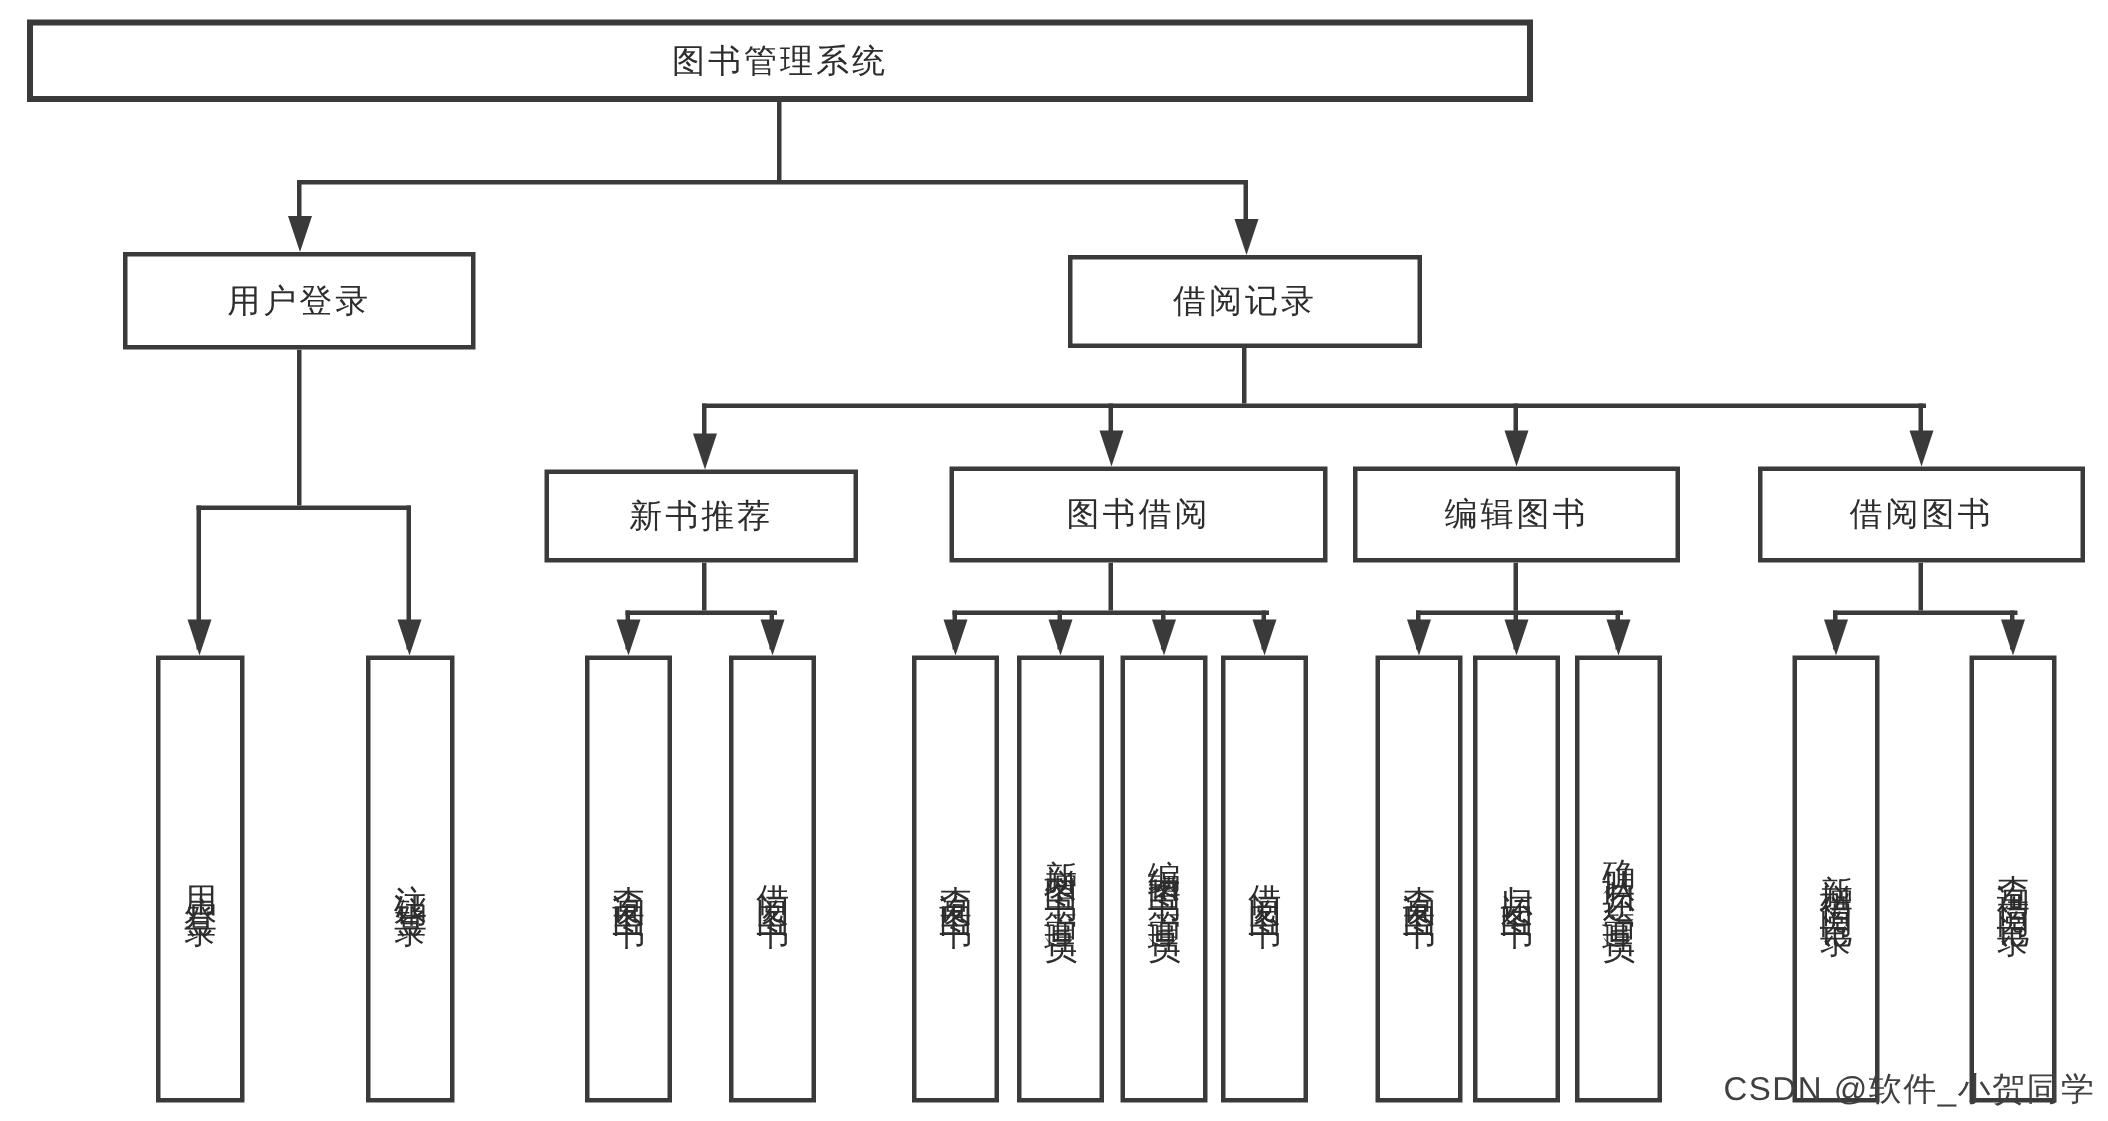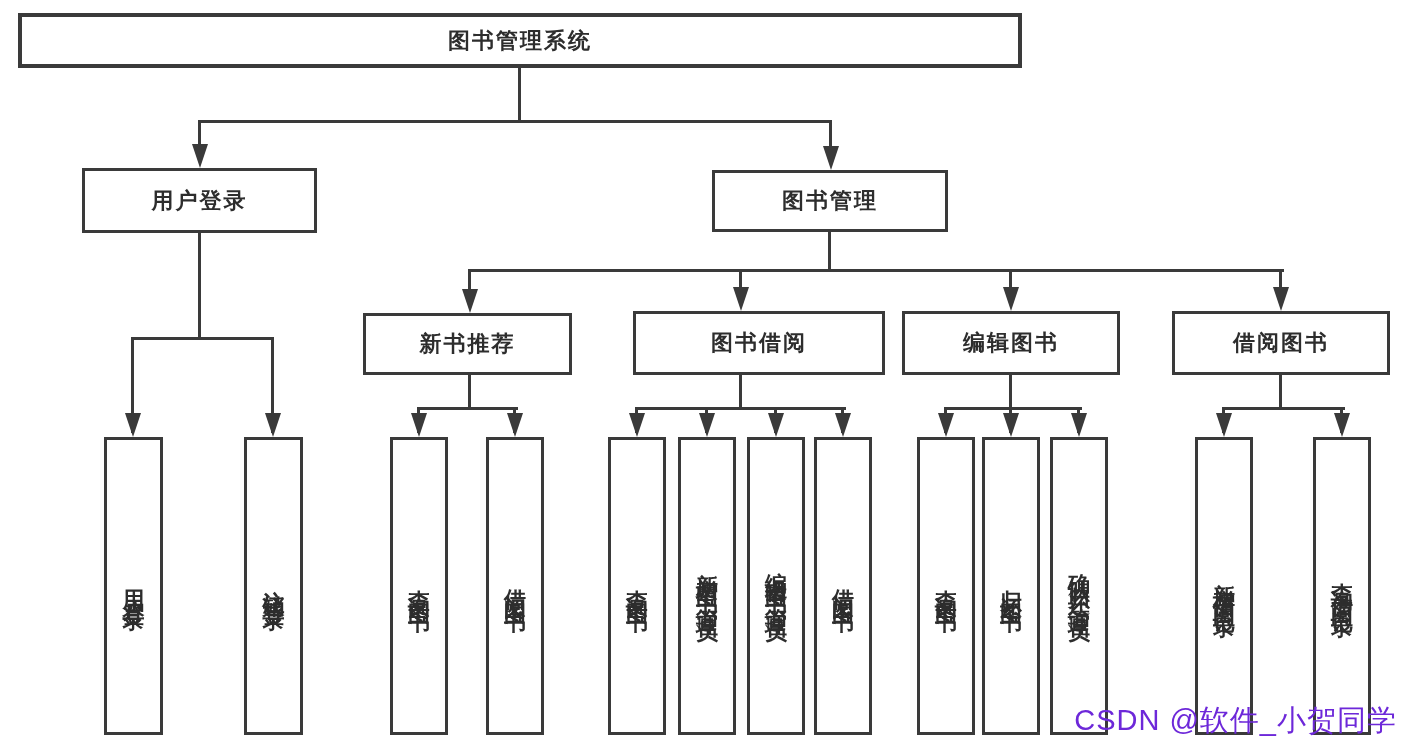--- a/index.html
+++ b/index.html
@@ -5,57 +5,57 @@
   html,body{margin:0;padding:0;}
   body{
     width:1405px;height:747px;background:#ffffff;
     font-family:"Liberation Sans","DejaVu Sans",sans-serif;
     overflow:hidden;
   }
   #stage{position:relative;width:1405px;height:747px;background:#ffffff;}
   .box{
     position:absolute;background:#ffffff;border:3px solid #3a3a3a;
     box-sizing:border-box;display:flex;align-items:center;justify-content:center;
-    color:#2d2d2d;z-index:2;font-weight:bold;
+    color:#2d2d2d;z-index:2;
   }
   .box.h{font-size:22px;letter-spacing:2px;}
   .box.root{border-width:4px;}
   .box.v{
     writing-mode:vertical-rl;text-orientation:mixed;
     font-size:22px;letter-spacing:7px;line-height:1.1;
     padding:8px 0;
   }
   .vline{position:absolute;width:3px;background:#3a3a3a;z-index:1;}
   .hline{position:absolute;height:3px;background:#3a3a3a;z-index:1;}
   .arrowhead{
     position:absolute;width:0;height:0;z-index:1;
     border-left:8px solid transparent;border-right:8px solid transparent;
     border-top:24px solid #3a3a3a;
   }
   .watermark{
     position:absolute;right:8px;bottom:6px;z-index:6;
-    font-size:29px;color:#6d28d9;letter-spacing:1px;white-space:nowrap;
+    font-size:22px;color:#404040;letter-spacing:1px;white-space:nowrap;
   }
 </style>
 </head>
 <body>
 
 <div id="stage">
 
   <div class="box h root" style="left:18px;top:13px;width:1004px;height:55px">图书管理系统</div>
 
   <div class="vline" style="left:518px;top:68px;height:52px"></div>
   <div class="hline" style="left:198px;top:120px;width:634px"></div>
   <div class="vline" style="left:198px;top:120px;height:30px"></div>
   <div class="arrowhead" style="left:192px;top:144px"></div>
   <div class="vline" style="left:829px;top:120px;height:32px"></div>
   <div class="arrowhead" style="left:823px;top:146px"></div>
 
   <div class="box h" style="left:82px;top:168px;width:235px;height:65px">用户登录</div>
-  <div class="box h" style="left:712px;top:170px;width:236px;height:62px">图书管理</div>
+  <div class="box h" style="left:712px;top:170px;width:236px;height:62px">借阅记录</div>
 
   <div class="vline" style="left:198px;top:233px;height:104px"></div>
   <div class="hline" style="left:131px;top:337px;width:143px"></div>
   <div class="vline" style="left:131px;top:337px;height:96px"></div>
   <div class="arrowhead" style="left:125px;top:413px"></div>
   <div class="vline" style="left:271px;top:337px;height:96px"></div>
   <div class="arrowhead" style="left:265px;top:413px"></div>
 
   <div class="vline" style="left:828px;top:232px;height:37px"></div>
   <div class="hline" style="left:468px;top:269px;width:816px"></div>

